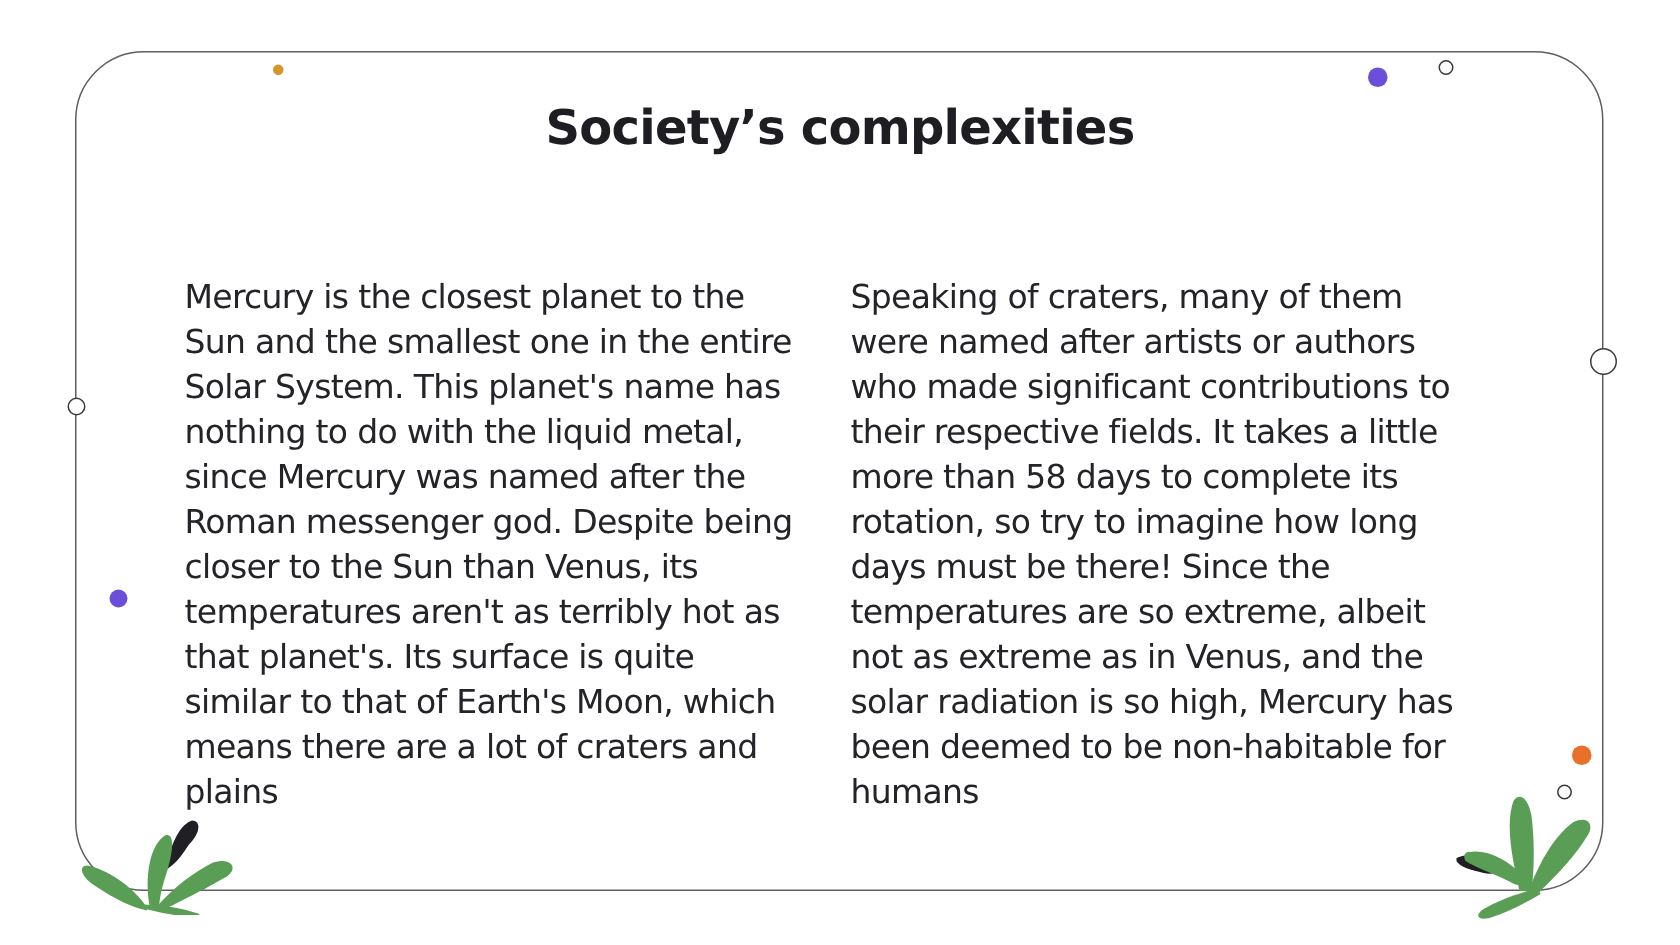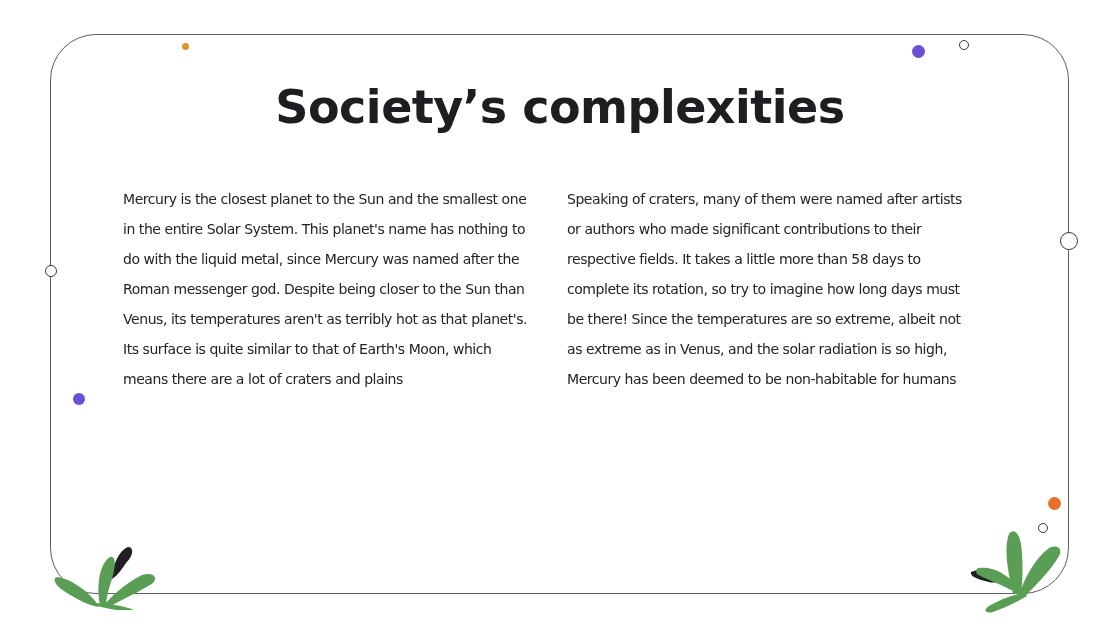--- a/index.html
+++ b/index.html
@@ -5,27 +5,27 @@
   html, body { margin: 0; padding: 0; }
   body {
     width: 1120px; height: 630px; background: #ffffff; position: relative; overflow: hidden;
     font-family: "Liberation Sans", sans-serif; color: #1f1f24;
   }
   .frame {
     position: absolute; left: 50px; top: 34px; width: 1019px; height: 560px;
     border: 1.6px solid #5e5e63; border-radius: 46px; box-sizing: border-box;
   }
   .title {
-    position: absolute; left: 0; top: 80px; width: 1120px; text-align: center;
-    font-family: "DejaVu Sans", sans-serif; font-weight: 700; font-size: 46px;
+    position: absolute; left: 0; top: 66px; width: 1120px; text-align: center;
+    font-family: "DejaVu Sans", sans-serif; font-weight: 700; font-size: 32px;
     letter-spacing: -0.5px; color: #1d1d22; margin: 0;
   }
   .col {
     position: absolute; top: 184px; font-family: "DejaVu Sans", sans-serif;
-    font-size: 14px; line-height: 30px; color: #232328; margin: 0; letter-spacing: -0.45px;
+    font-size: 22px; line-height: 30px; color: #232328; margin: 0; letter-spacing: -0.45px;
   }
   .col.left { left: 123px; width: 410px; }
   .col.right { left: 567px; width: 405px; }
   .dot { position: absolute; border-radius: 50%; }
   .ring { position: absolute; border-radius: 50%; background: #fff; box-sizing: border-box; border: 1.6px solid #3a3a3f; }
   .plant { position: absolute; }
 </style>
 </head>
 <body>
 

